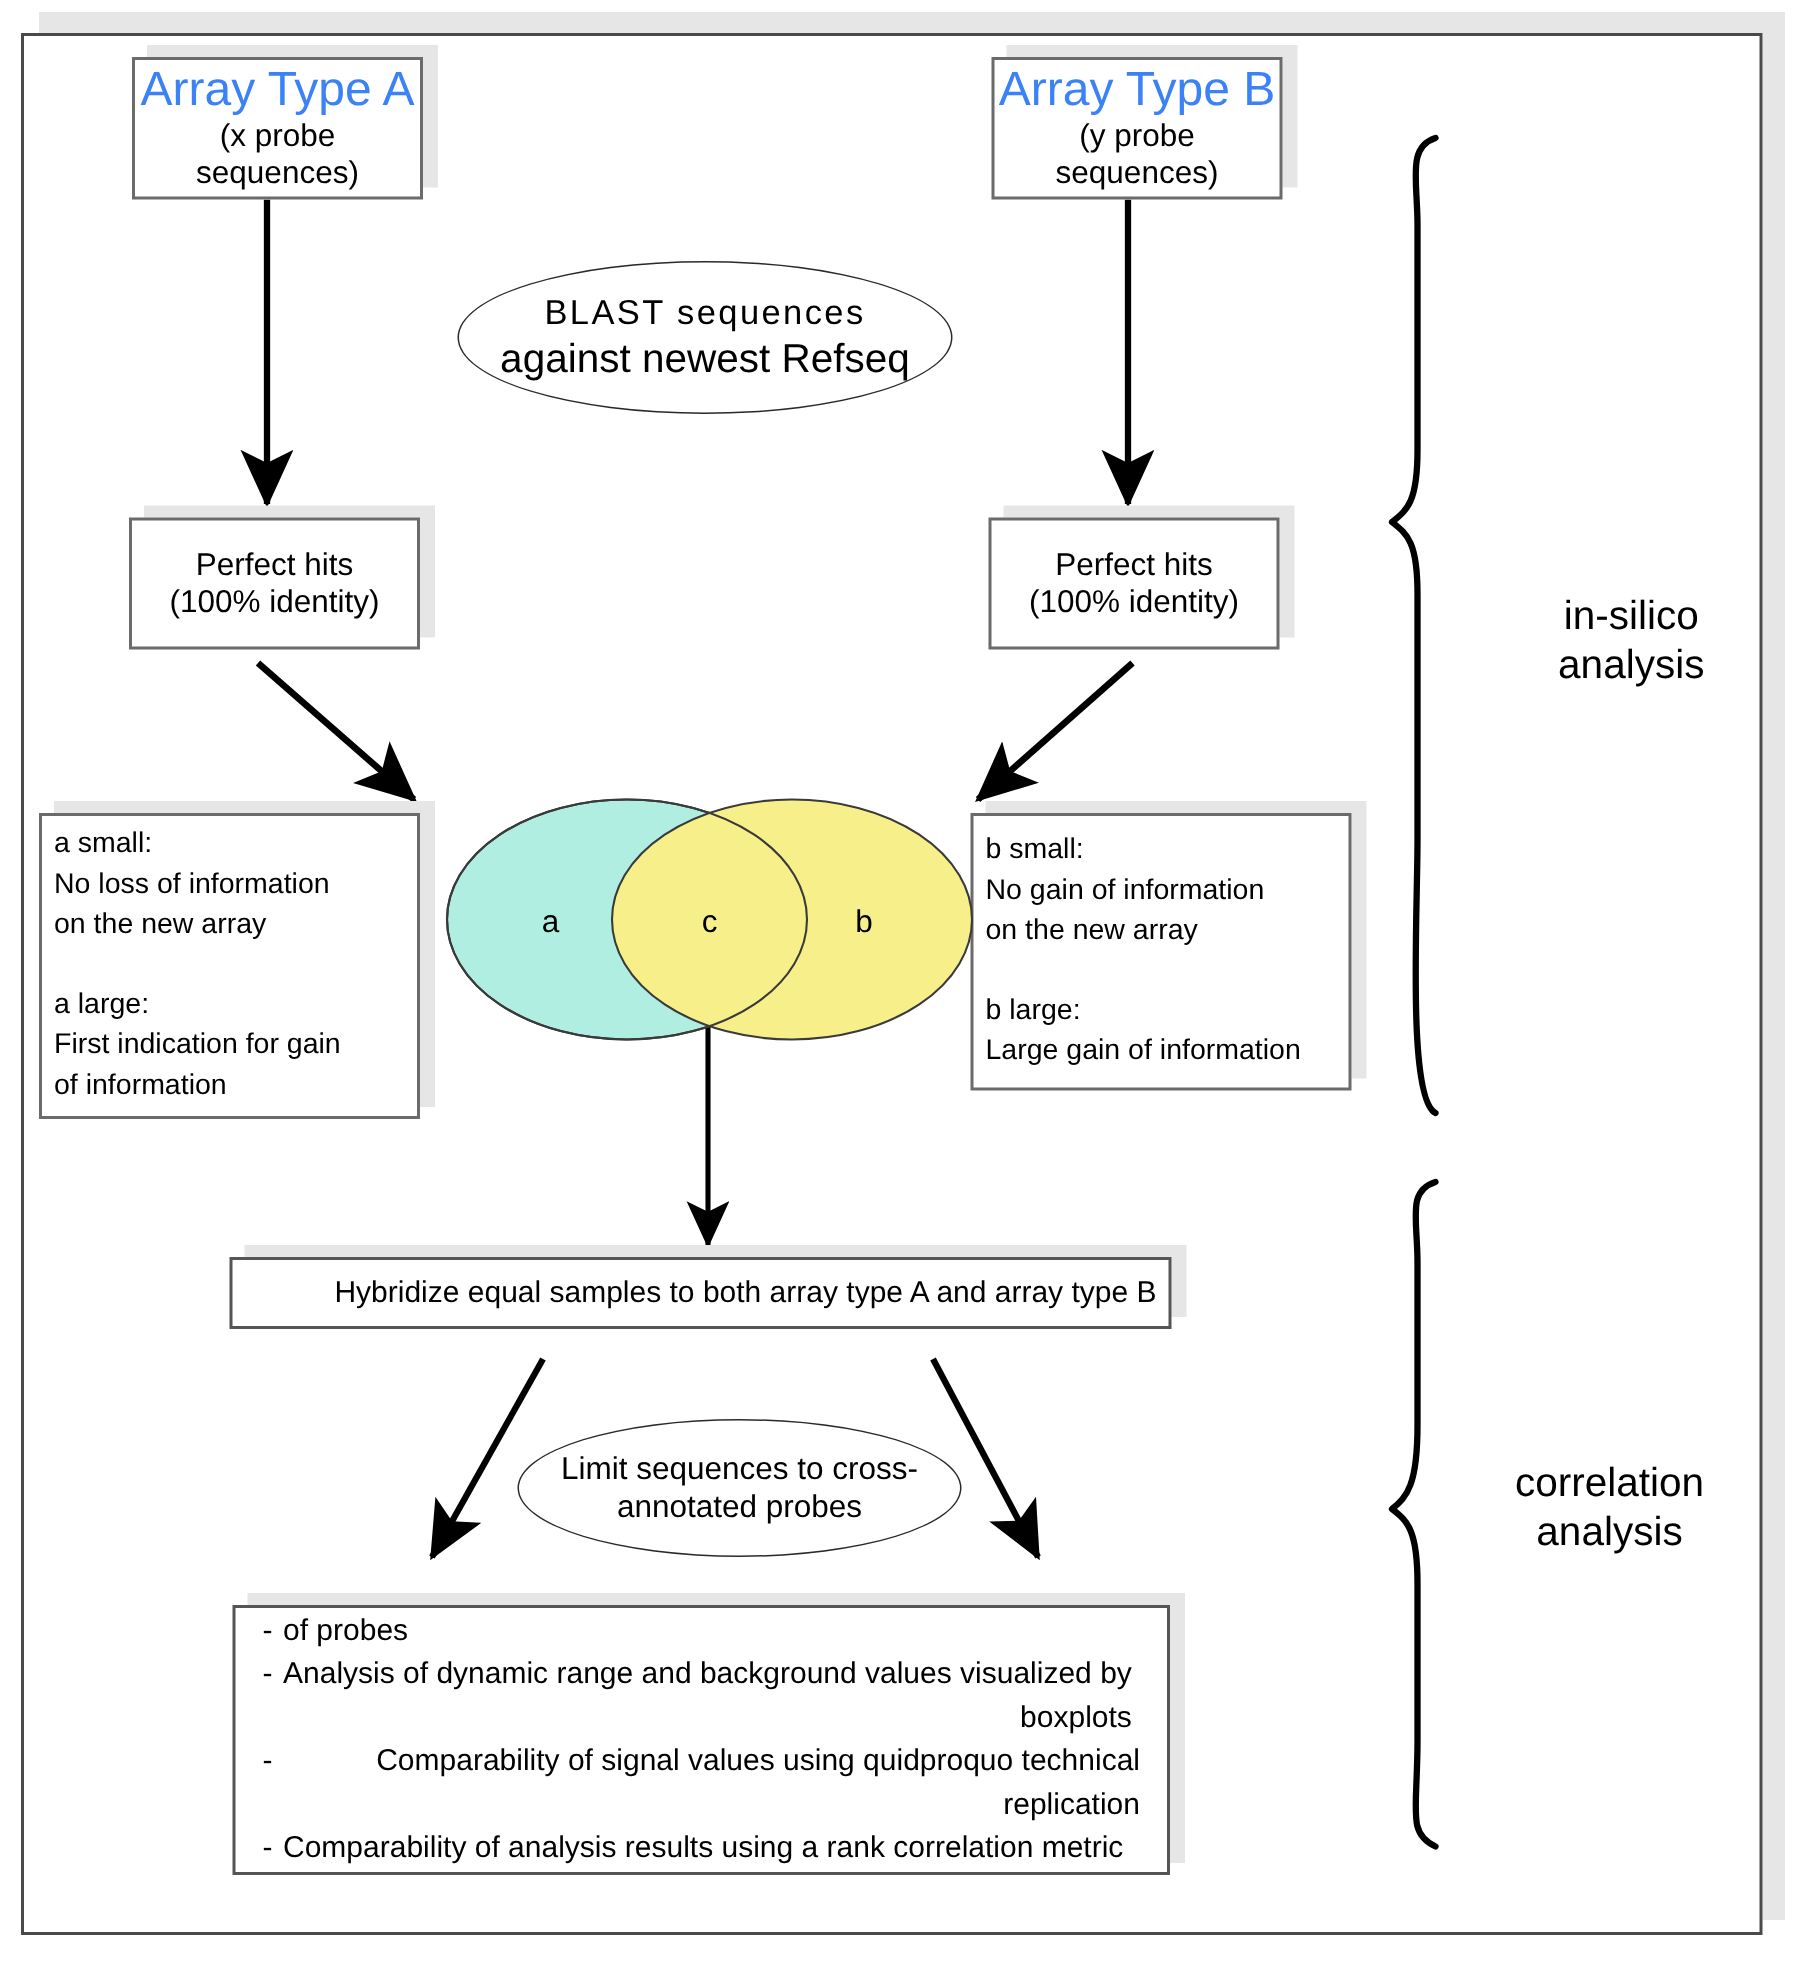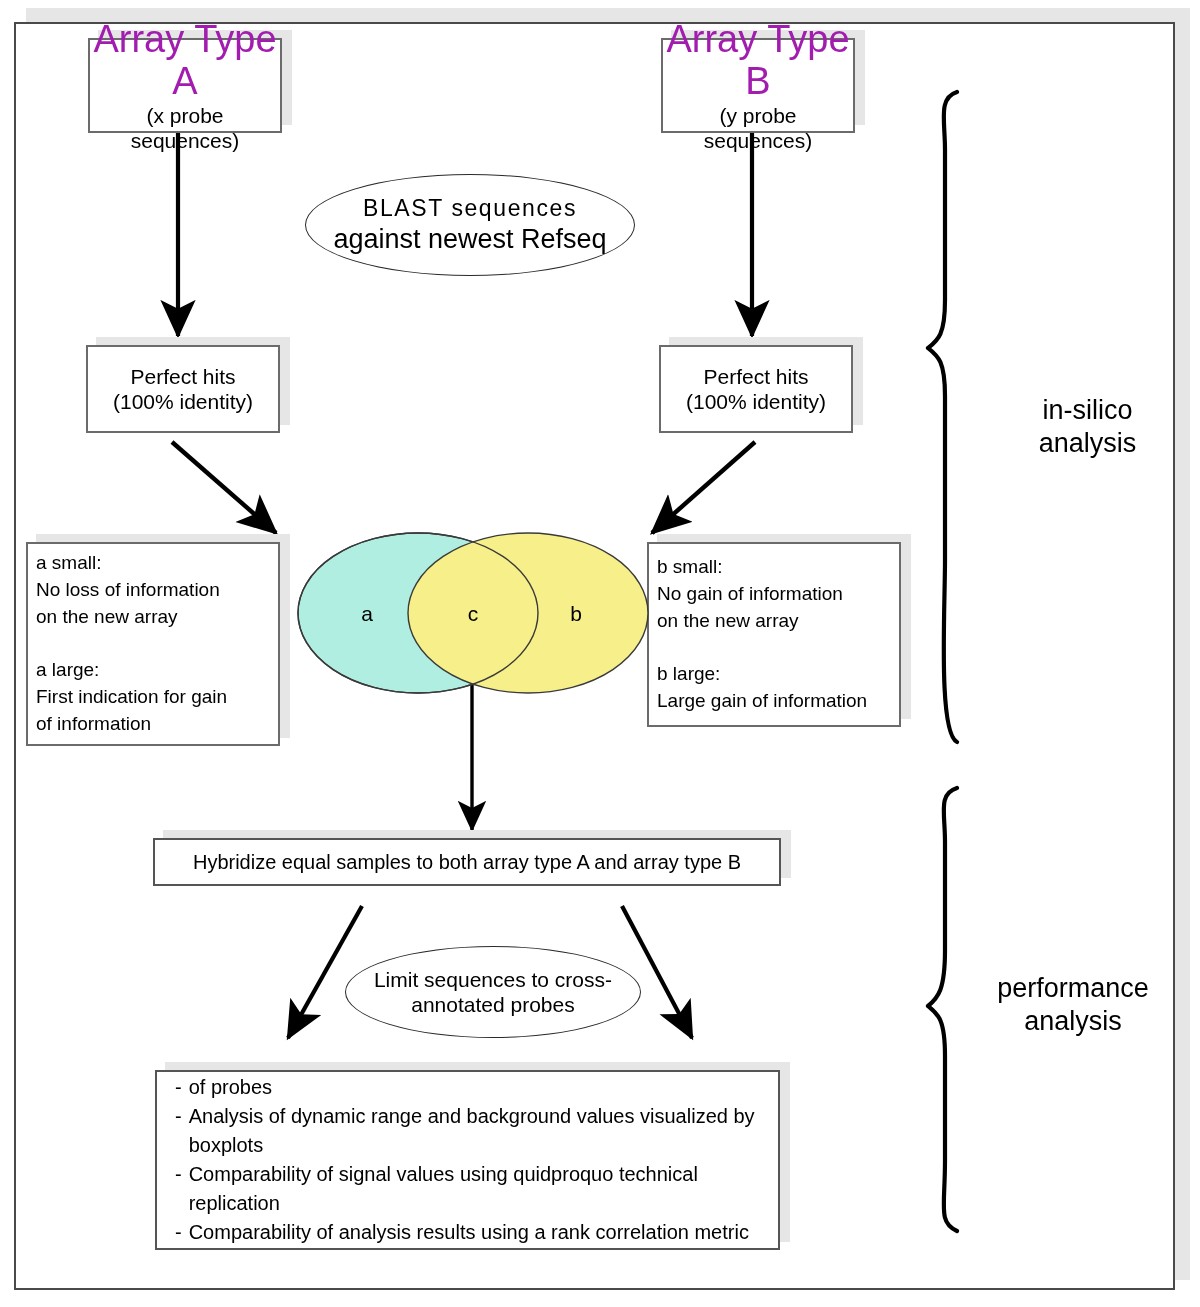--- a/index.html
+++ b/index.html
@@ -53,28 +53,28 @@
     top: 0;
     right: 0;
     bottom: 0;
     background: #ffffff;
     border: 2px solid #6b6b6b;
     box-sizing: border-box;
     display: flex;
     flex-direction: column;
     justify-content: center;
   }
-  .node.thin .body { border-width: 2px; border-color: #555; }
+  .node.thin .body { border-width: 2px; border-color: #555; text-align: right; }
 
   .ctr { text-align: center; }
   .lft { text-align: left; }
 
   .t-big {
-    font-size: 38px;
-    color: #a21caf;
+    font-size: 32px;
+    color: #3b82f6;
     line-height: 1.12;
   }
   .t-mid {
     font-size: 21px;
     color: #000;
     line-height: 1.2;
   }
   .t-small {
     font-size: 19px;
     color: #000;
@@ -284,17 +284,17 @@
 
     </div>
   </div>
 
   <div class="brace-label" style="left:1000px; top:382px; width:175px;margin-top:12px;">
     <div>in-silico</div>
     <div>analysis</div>
   </div>
 
   <div class="brace-label" style="left:968px; top:972px; width:210px;">
-    <div>performance</div>
+    <div>correlation</div>
     <div>analysis</div>
   </div>
 
 </div>
 
 </body></html>

